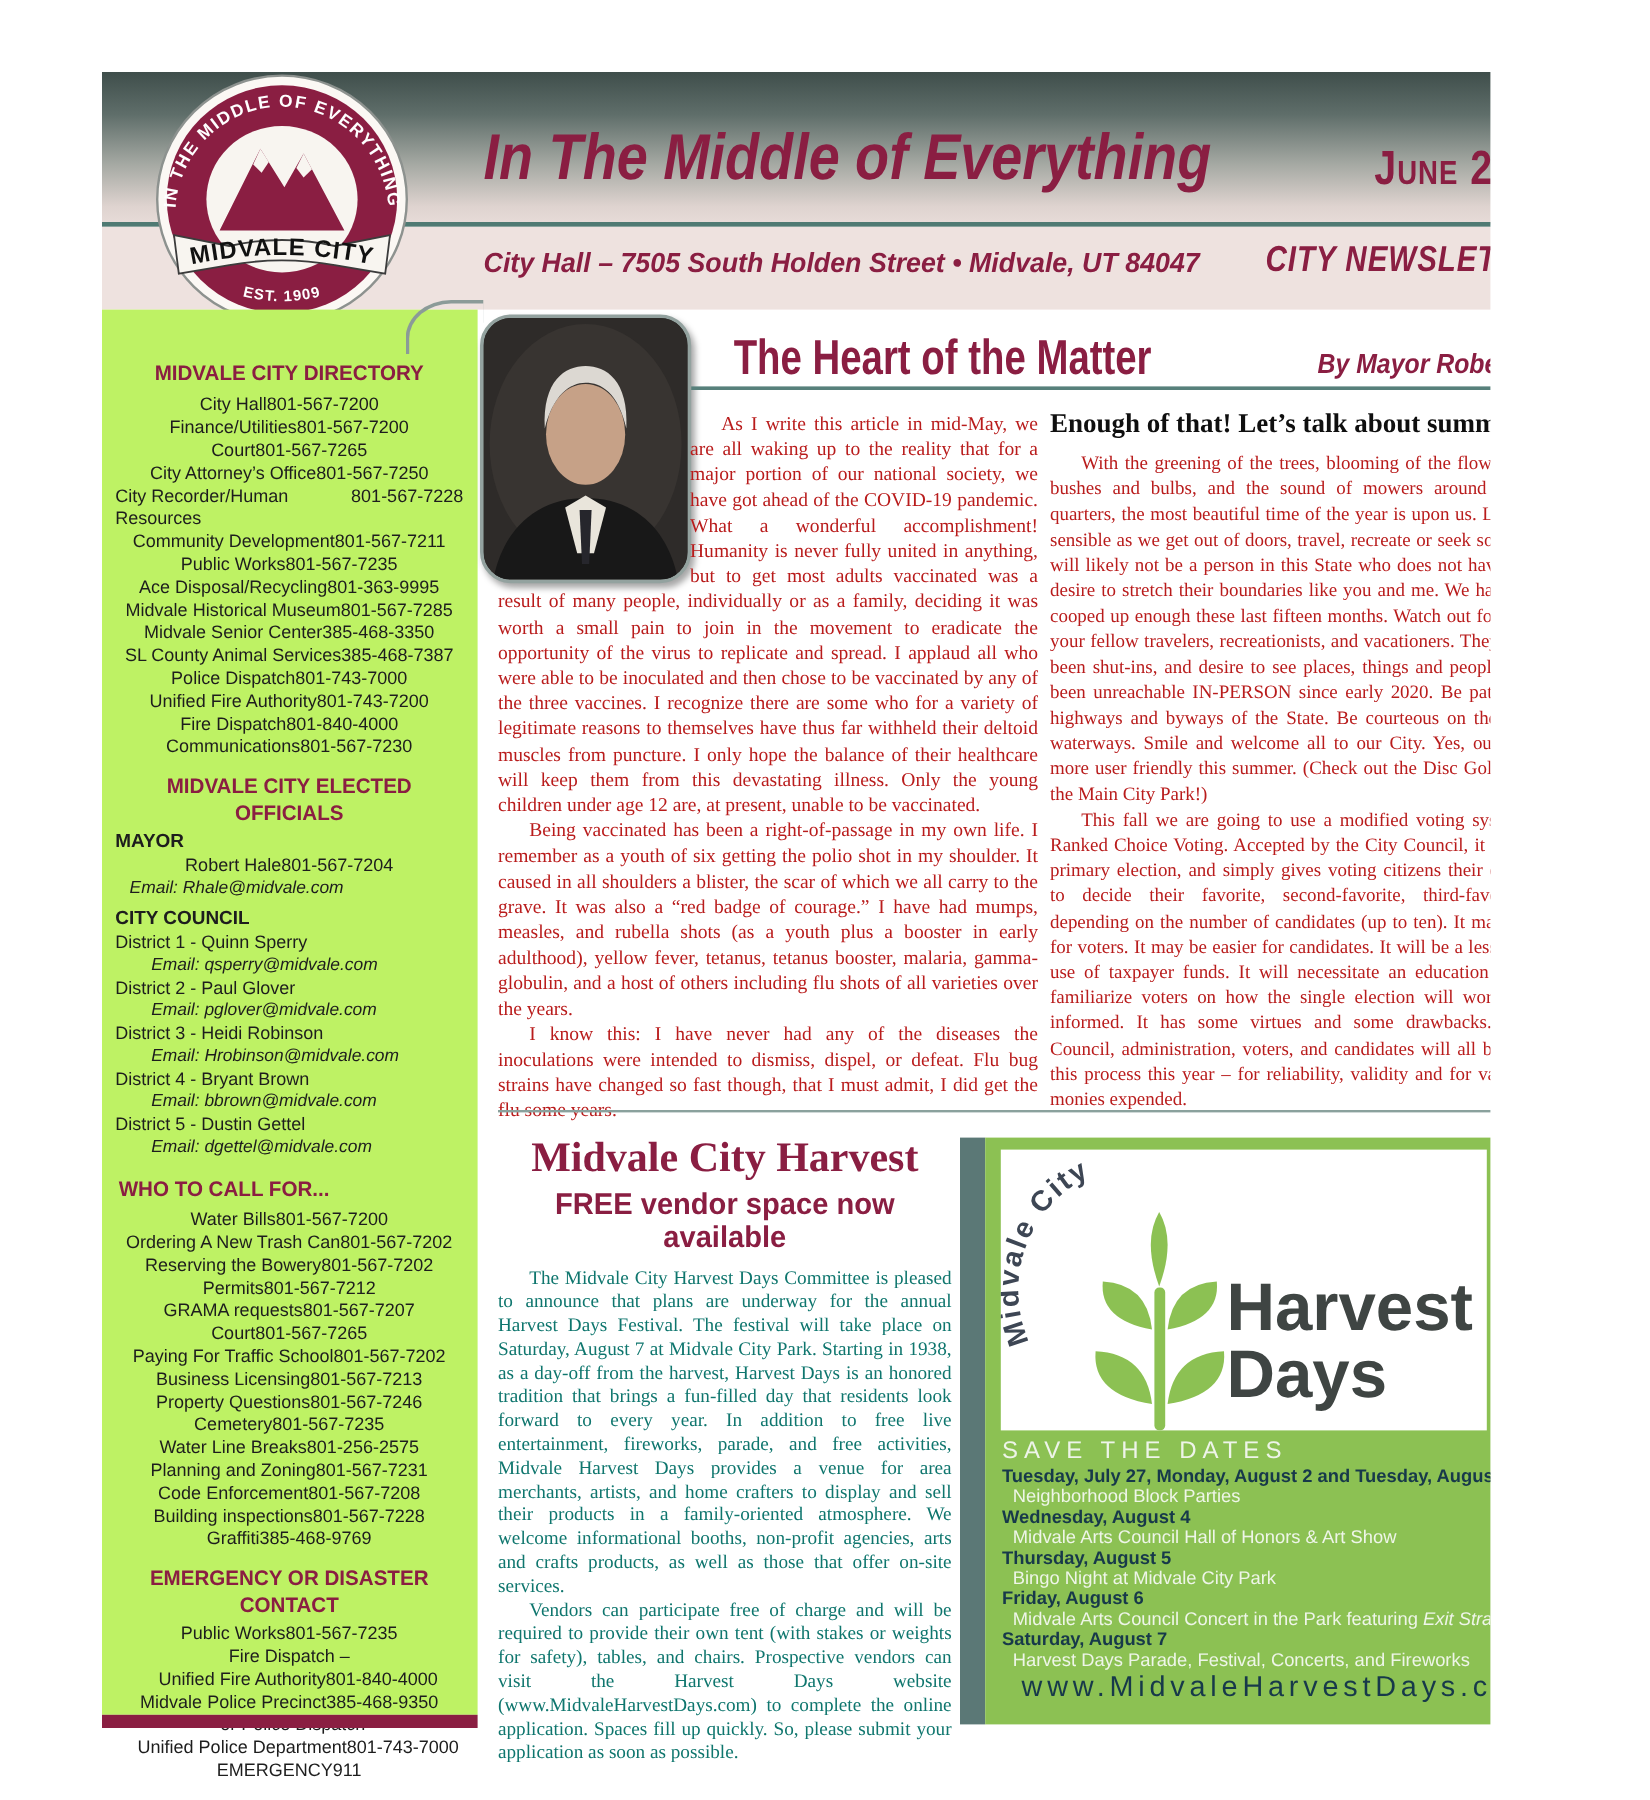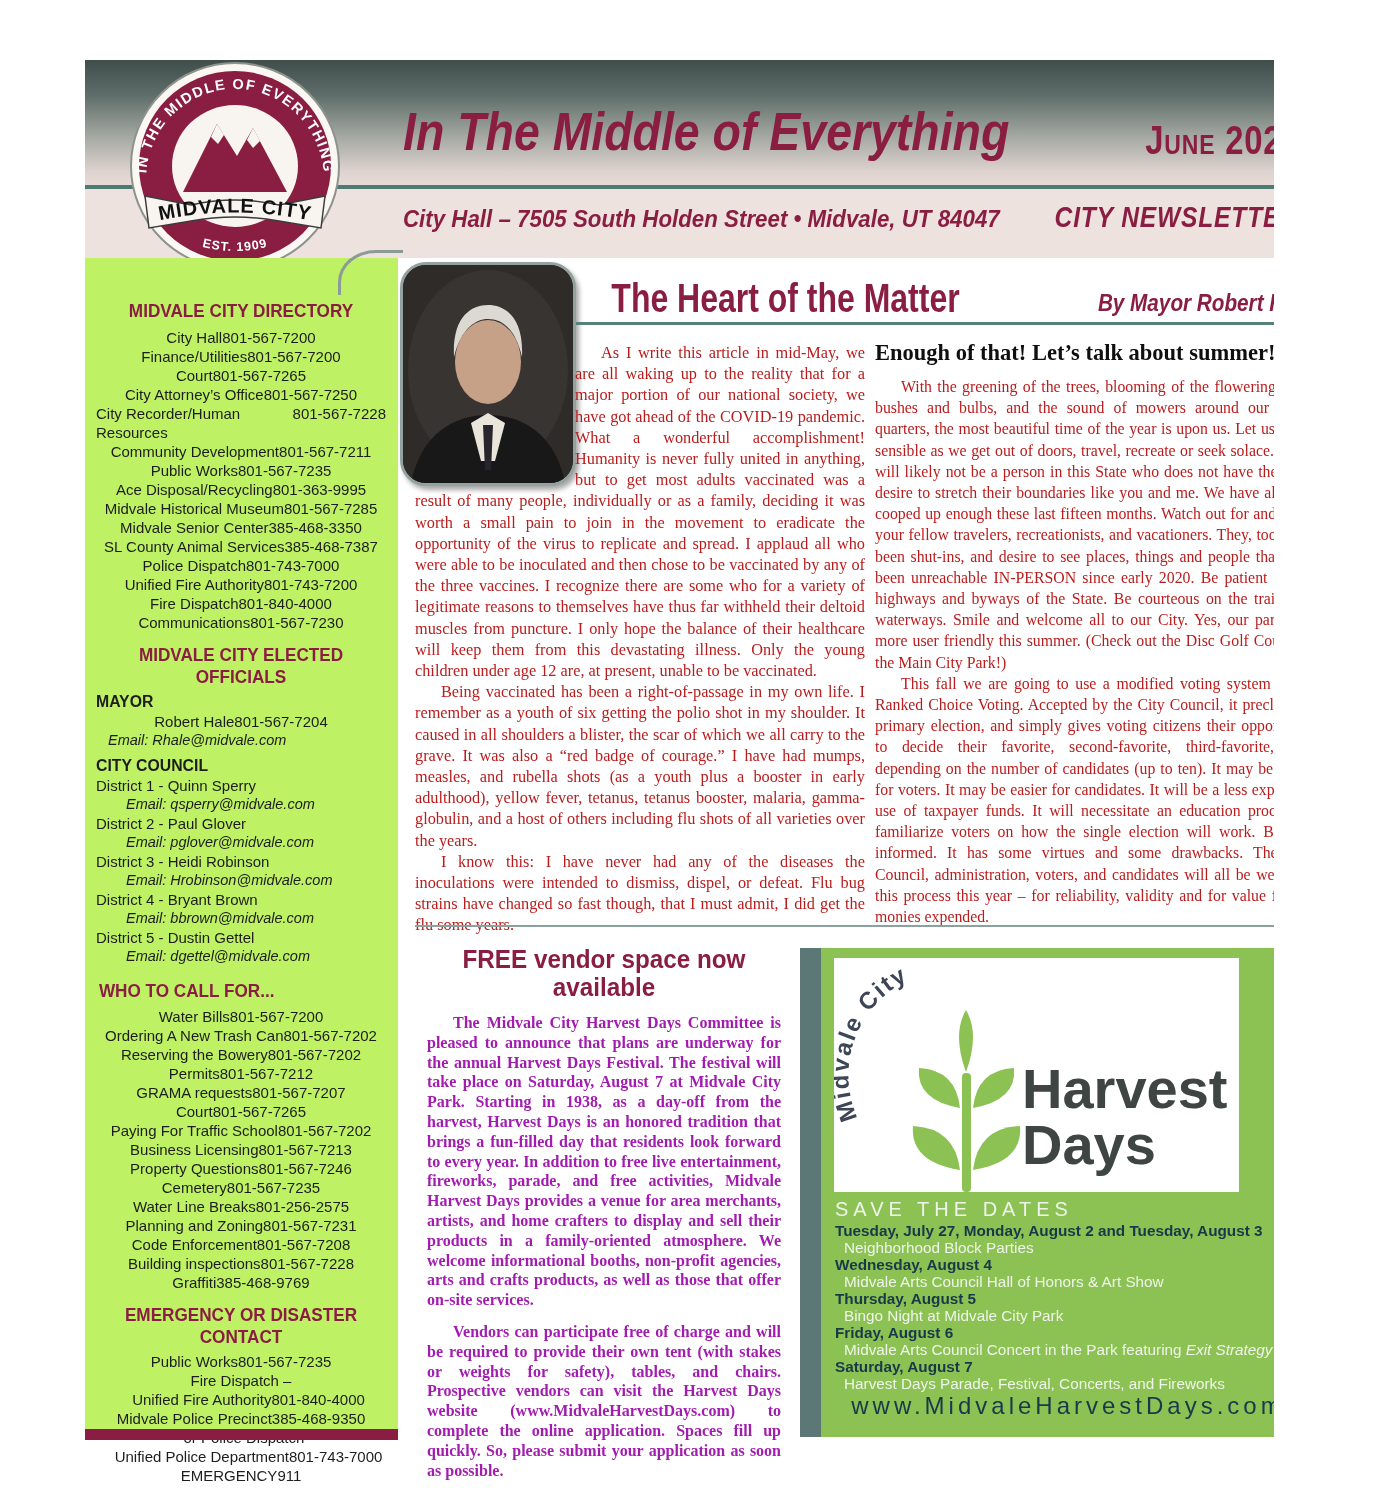--- a/index.html
+++ b/index.html
@@ -1,17 +1,17 @@
 <!DOCTYPE html>
 <html><head>
 <meta charset="utf-8">
 <style>
   html,body{margin:0;padding:0;background:#ffffff;}
   .page{position:relative;width:1242px;height:1500px;background:#fff;overflow:hidden;
-        font-family:"Liberation Sans",sans-serif;color:#1d1d1d;padding-left:32px;}
+        font-family:"Liberation Sans",sans-serif;color:#1d1d1d;}
 
   
   .masthead{position:absolute;left:85px;top:60px;width:1230px;height:198px;}
   .mast-grad{position:absolute;left:0;top:0;width:100%;height:127px;
              background:linear-gradient(180deg,#3f4e4b 0%,#5f6e6a 28%,#a4a8a2 60%,#ded3cf 88%,#e8dcd9 100%);}
   .mast-line{position:absolute;left:0;top:125px;width:100%;height:4px;background:#4f7a73;}
   .mast-band{position:absolute;left:0;top:129px;width:100%;height:69px;background:#eee2df;}
   .mast-title{position:absolute;left:318px;top:44px;font-style:italic;font-weight:700;font-size:54px;
               line-height:1;color:#8a1e42;transform:scaleX(.86);transform-origin:left center;white-space:nowrap;}
   .mast-date{position:absolute;right:14px;top:60px;font-weight:700;font-size:40px;line-height:1;color:#8a1e42;
@@ -58,22 +58,22 @@
   .photo-spacer{float:left;width:160px;height:146px;}
   .col2 h2{margin:2px 0 10px;font-family:"Liberation Serif",serif;font-size:22.5px;font-weight:700;color:#0f0f0f;}
 
   .bottom-rule{position:absolute;left:17px;top:667px;width:900px;height:2px;background:#8aa19d;}
 
   
   .harvest-left{position:absolute;left:17px;top:688px;width:378px;}
   .hl-title{font-family:"Liberation Serif",serif;font-weight:700;font-size:35px;line-height:1.1;color:#8a1e42;
             text-align:center;margin:0 0 6px;}
   .hl-sub{font-weight:700;font-size:25px;line-height:1.1;color:#8a1e42;text-align:center;margin:0 0 10px;transform:scaleX(.97);}
-  .harvest-left p{margin:12px;text-indent:26px;text-align:justify;font-family:"Liberation Serif",serif;
-                  font-size:16px;line-height:19.8px;color:#a21caf;font-weight:bold;}
+  .harvest-left p{margin:0;text-indent:26px;text-align:justify;font-family:"Liberation Serif",serif;
+                  font-size:16px;line-height:19.8px;color:#0f766e;}
 
   
   .green-box{position:absolute;left:402px;top:690px;width:515px;height:489px;}
   .gb-stripe{position:absolute;left:0;top:0;width:21px;height:100%;background:#5b7876;}
   .gb-body{position:absolute;left:21px;top:0;right:0;bottom:0;background:#8cc153;}
   .gb-logo{position:absolute;left:13px;top:10px;width:405px;height:234px;background:#ffffff;}
   .gb-std{position:absolute;left:14px;top:250px;color:#eef4e9;font-size:20px;line-height:22px;letter-spacing:5px;}
   .gb-events{position:absolute;left:14px;top:274px;width:478px;}
   .ev-date{font-weight:700;color:#17394a;font-size:15.3px;line-height:17px;}
   .ev-desc{color:#eef5e8;font-size:15.3px;line-height:17px;padding-left:9px;}
@@ -327,20 +327,21 @@
 
     <div class="col2">
       <h2>Enough of that! Let’s talk about summer!</h2>
       <p>With the greening of the trees, blooming of the flowering trees, bushes and bulbs, and the sound of mowers around our living quarters, the most beautiful time of the year is upon us.  Let us all be sensible as we get out of doors, travel, recreate or seek solace. There will likely not be a person in this State who does not have the same desire to stretch their boundaries like you and me.  We have all been cooped up enough these last fifteen months.  Watch out for and assist your fellow travelers, recreationists, and vacationers. They, too, have been shut-ins, and desire to see places, things and people that have been unreachable IN-PERSON since early 2020. Be patient on the highways and byways of the State.  Be courteous on the trails and waterways.  Smile and welcome all to our City. Yes, our parks are more user friendly this summer.  (Check out the Disc Golf Course at the Main City Park!)</p>
       <p>This fall we are going to use a modified voting system called Ranked Choice Voting.  Accepted by the City Council, it precludes a primary election, and simply gives voting citizens their opportunity to decide their favorite, second-favorite, third-favorite, etc., depending on the number of candidates (up to ten).  It may be easier for voters.  It may be easier for candidates.  It will be a less expensive use of taxpayer funds.  It will necessitate an education process to familiarize voters on how the single election will work. Become informed.  It has some virtues and some drawbacks.  The City Council, administration, voters, and candidates will all be weighing this process this year – for reliability, validity and for value for the monies expended.</p>
     </div>
 
     <div class="bottom-rule"></div>
 
     <div class="harvest-left">
+      <div class="hl-title">Midvale City Harvest</div>
       <div class="hl-sub">FREE vendor space now available</div>
       <p>The Midvale City Harvest Days Committee is pleased to announce that plans are underway for the annual Harvest Days Festival. The festival will take place on Saturday, August 7 at Midvale City Park. Starting in 1938, as a day-off from the harvest, Harvest Days is an honored tradition that brings a fun-filled day that residents look forward to every year. In addition to free live entertainment, fireworks, parade, and free activities, Midvale Harvest Days provides a venue for area merchants, artists, and home crafters to display and sell their products in a family-oriented atmosphere.  We welcome informational booths, non-profit agencies, arts and crafts products, as well as those that offer on-site services.</p>
       <p>Vendors can participate free of charge and will be required to provide their own tent (with stakes or weights for safety), tables, and chairs. Prospective vendors can visit the Harvest Days website (www.MidvaleHarvestDays.com) to complete the online application. Spaces fill up quickly. So, please submit your application as soon as possible.</p>
     </div>
 
     <div class="green-box">
       <div class="gb-stripe"></div>
       <div class="gb-body">
         <div class="gb-logo">
           <svg width="405" height="234" viewBox="0 0 405 234">

